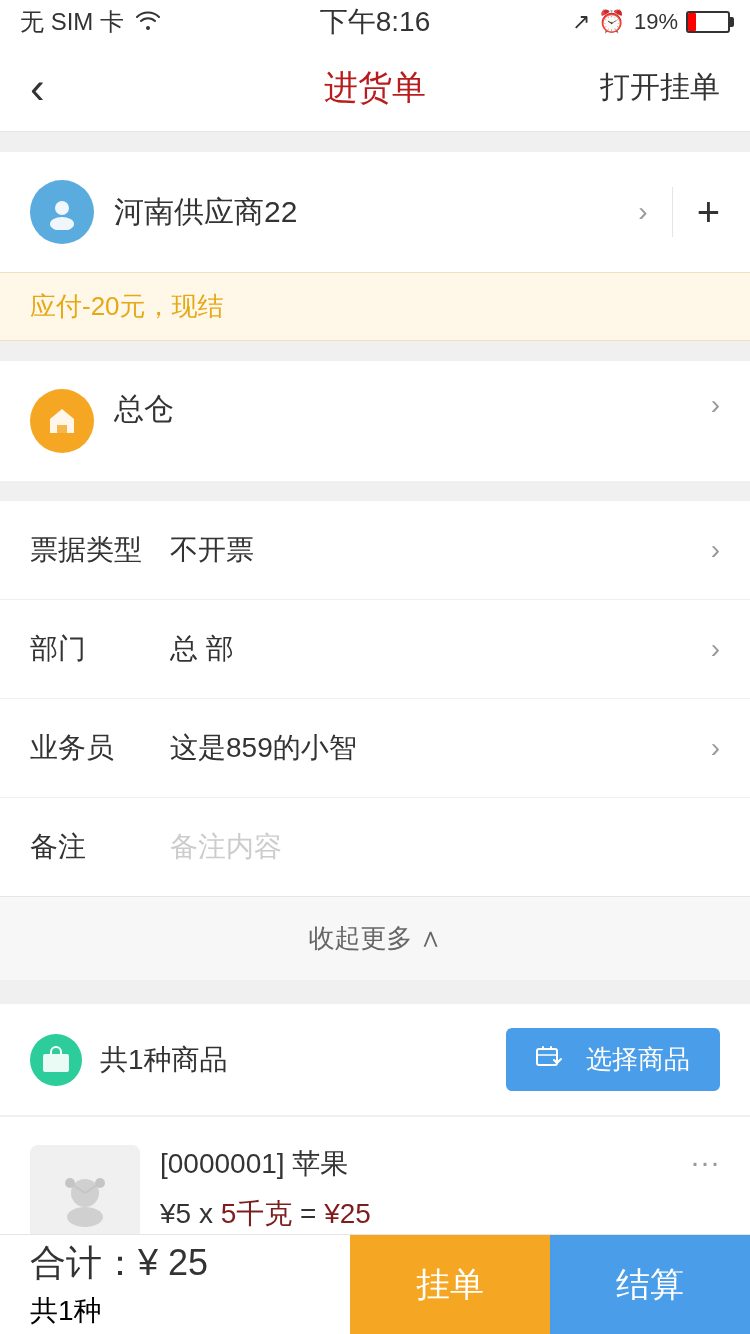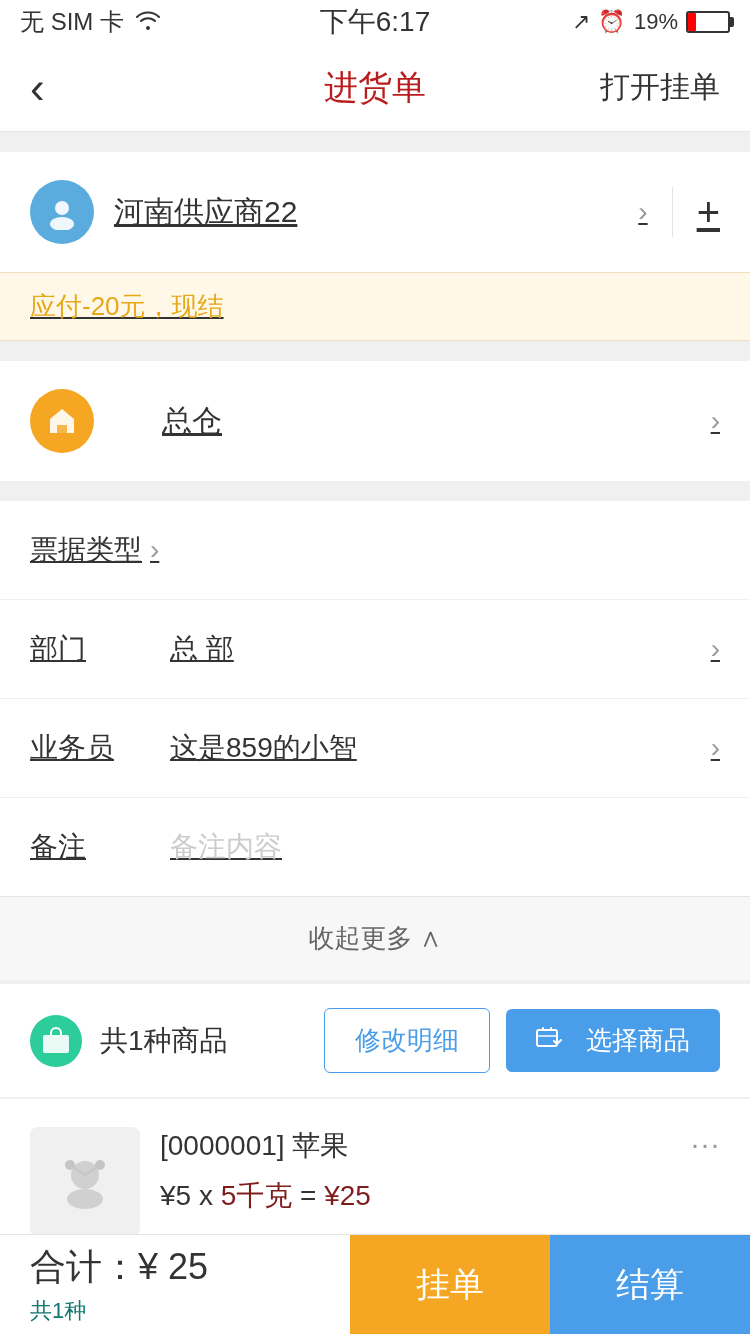--- a/index.html
+++ b/index.html
@@ -78,21 +78,20 @@
     .nav-action {
       font-size: 30px;
       color: #333;
       cursor: pointer;
     }
 
     
     .section {
       background: #fff;
       margin-top: 20px;
-      text-decoration: underline;
     }
 
     
     .supplier-row {
       display: flex;
       align-items: center;
       padding: 28px 30px;
       border-bottom: none;
     }
     .supplier-avatar {
@@ -135,23 +134,22 @@
       padding: 16px 30px;
       font-size: 26px;
       color: #e6a817;
       border-top: 1px solid #f0e0c0;
       border-bottom: 1px solid #f0e0c0;
     }
 
     
     .warehouse-row {
       display: flex;
-      align-items: center;
+      align-items: flex-start;
       padding: 28px 30px;
-      gap: 48px;
     }
     .warehouse-icon {
       width: 64px;
       height: 64px;
       border-radius: 50%;
       background: #f5a623;
       display: flex;
       align-items: center;
       justify-content: center;
       color: white;
@@ -198,21 +196,21 @@
       color: #666;
       border-top: 1px solid #e5e5e5;
     }
 
     
     .product-header {
       display: flex;
       align-items: center;
       padding: 24px 30px;
       background: #fff;
-      margin-top: 4px;
+      margin-top: 24px;
     }
     .product-icon {
       width: 52px;
       height: 52px;
       border-radius: 50%;
       background: #2dcc9b;
       display: flex;
       align-items: center;
       justify-content: center;
       color: white;
@@ -311,22 +309,22 @@
     }
     .total-amount {
       font-size: 28px;
       color: #333;
     }
     .total-amount span {
       font-size: 36px;
       font-weight: 500;
     }
     .total-count {
-      font-size: 22px;
-      color: #0f766e;
+      font-size: 28px;
+      color: #000000;
       margin-top: 4px;
     }
     .btn-hang {
       width: 200px;
       height: 100px;
       background: #f5a623;
       color: #fff;
       font-size: 34px;
       display: flex;
       align-items: center;
@@ -354,21 +352,21 @@
   <div class="status-left">
     <span>无 SIM 卡</span>
     <span>
       <svg width="28" height="20" viewBox="0 0 28 20" fill="none">
         <path d="M14 16a2 2 0 1 1 0 4 2 2 0 0 1 0-4z" fill="#333"></path>
         <path d="M7 11c1.8-1.8 4.2-2.8 7-2.8s5.2 1 7 2.8" stroke="#333" stroke-width="2" fill="none" stroke-linecap="round"></path>
         <path d="M3 7C5.8 4.2 9.7 2.5 14 2.5s8.2 1.7 11 4.5" stroke="#333" stroke-width="2" fill="none" stroke-linecap="round"></path>
       </svg>
     </span>
   </div>
-  <div class="status-center">下午6:17</div>
+  <div class="status-center">下午8:16</div>
   <div class="status-right">
     <span style="font-size:22px;">↗</span>
     <span>⏰</span>
     <span>19%</span>
     <div class="battery">
       <div class="battery-fill"></div>
     </div>
   </div>
 </div>
 
@@ -403,20 +401,21 @@
       </svg>
     </div>
     <span class="warehouse-name">总仓</span>
     <span class="chevron-icon">›</span>
   </div>
 </div>
 
 <div class="section" style="margin-top:20px;">
   <div class="form-row" style="border-top:none;">
     <span class="form-label">票据类型</span>
+    <span class="form-value">不开票</span>
     <span class="chevron-icon">›</span>
   </div>
   <div class="form-row">
     <span class="form-label">部门</span>
     <span class="form-value">总 部</span>
     <span class="chevron-icon">›</span>
   </div>
   <div class="form-row">
     <span class="form-label">业务员</span>
     <span class="form-value">这是859的小智</span>
@@ -433,21 +432,20 @@
 </div>
 
 <div class="product-header">
   <div class="product-icon">
     <svg width="30" height="28" viewBox="0 0 30 28" fill="none">
       <rect x="2" y="8" width="26" height="18" rx="2" fill="white" opacity="0.9"></rect>
       <path d="M10 8V6a5 5 0 0 1 10 0v2" stroke="white" stroke-width="2" fill="none"></path>
     </svg>
   </div>
   <span class="product-count">共1种商品</span>
-  <button class="btn-outline">修改明细</button>
   <button class="btn-primary">
     <span>
       <svg width="26" height="22" viewBox="0 0 26 22" fill="none">
         <rect x="1" y="3" width="20" height="16" rx="2" stroke="white" stroke-width="2" fill="none"></rect>
         <path d="M7 3V1" stroke="white" stroke-width="2" stroke-linecap="round"></path>
         <path d="M15 3V1" stroke="white" stroke-width="2" stroke-linecap="round"></path>
         <path d="M1 9h20" stroke="white" stroke-width="1.5"></path>
         <path d="M18 14l3 3 4-4" stroke="white" stroke-width="2" fill="none" stroke-linecap="round"></path>
       </svg>
     </span>

